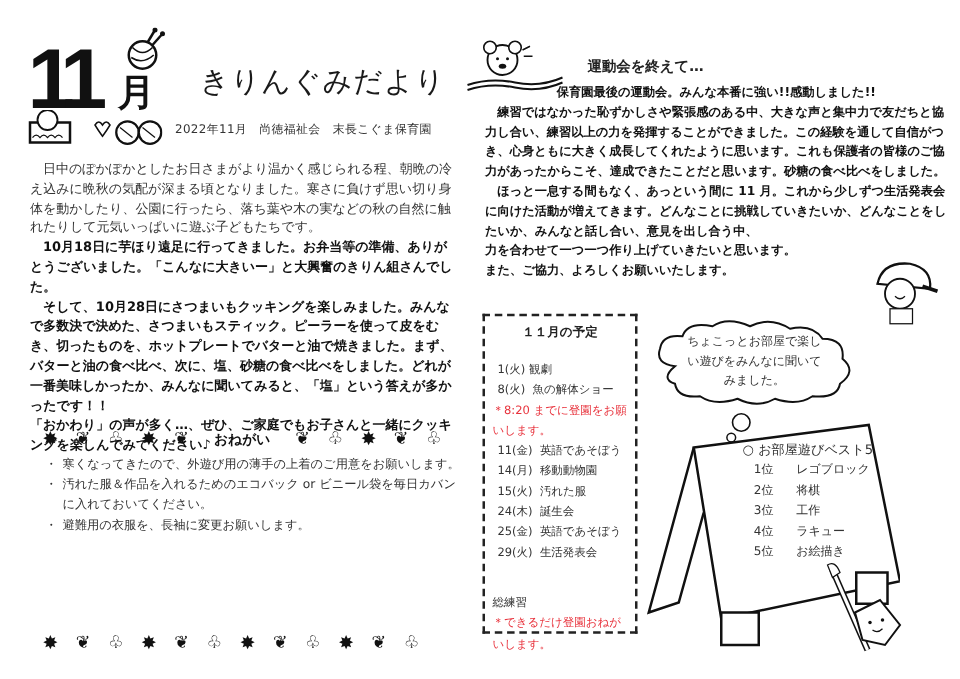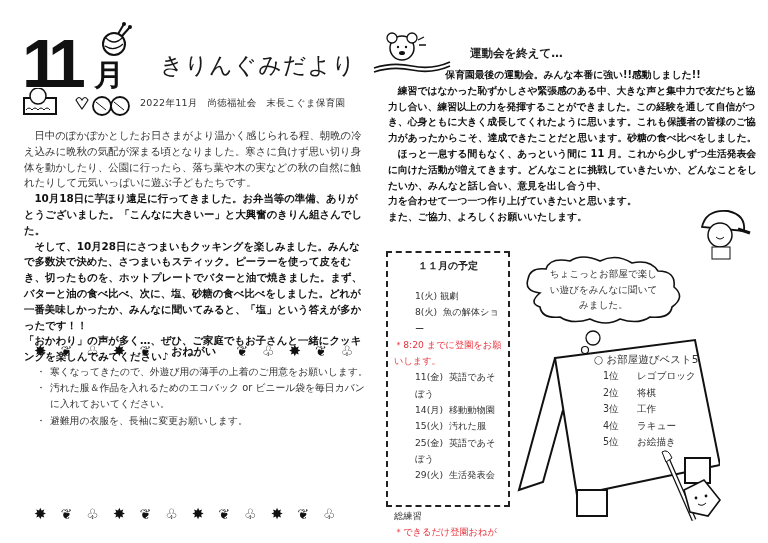--- a/index.html
+++ b/index.html
@@ -36,21 +36,21 @@
 
   
   .bear { left: 372px; top: 32px; width: 80px; height: 50px; }
   .right-heading { left: 470px; top: 46px; font-size: 11.5px; font-weight: bold; color:#222; }
   .right-text { left: 388px; top: 67px; width: 370px; font-size: 9.8px; line-height: 15.8px; color:#111; font-weight: bold; }
   .right-text p { margin:0; }
   .center { text-align:center; }
 
   .schedule { left: 386px; top: 251px; width: 124px; height: 256px; border: 2px dashed #222; padding: 6px 6px; }
   .schedule .sch-title { text-align:center; font-size: 10px; font-weight: bold; margin-bottom: 15px; color:#222; }
-  .schedule .row { font-size: 9.2px; line-height: 16.3px; color:#333; padding-left: 4px; margin-left: 17px; }
+  .schedule .row { font-size: 9.2px; line-height: 16.3px; color:#333; padding-left: 4px; }
   .schedule .red { color: #e8323c; font-size: 9.2px; line-height: 16.3px; }
   .schedule .center-sub { text-align:left; font-size:9.2px; line-height:16.3px; color:#333;margin-top:24px; }
 
   .cloud { left: 520px; top: 255px; width: 170px; height: 70px; }
   .cloud-text { left: 546px; top: 266px; width: 115px; font-size: 9.6px; line-height: 15.5px; color:#333; text-align:center; }
 
   .board { left: 515px; top: 330px; width: 205px; height: 200px; }
   .best-title { left: 594px; top: 353px; font-size: 10.5px; color:#333; }
   .best-list { left: 588px; top: 368px; font-size: 9.6px; line-height: 16.5px; color:#333;margin-left:15px; }
   .best-list .rank { display:inline-block; width: 34px; }
@@ -156,20 +156,21 @@
 </svg>
 
 <div class="abs schedule">
   <div class="sch-title">１１月の予定</div>
   <div class="row"><span>1(火)</span> <span>観劇</span></div>
   <div class="row"><span>8(火)</span>&nbsp; <span>魚の解体ショー</span></div>
   <div class="red">＊8:20 までに登園をお願いします。</div>
   <div class="row"><span>11(金)</span>&nbsp; <span>英語であそぼう</span></div>
   <div class="row"><span>14(月)</span>&nbsp; <span>移動動物園</span></div>
   <div class="row"><span>15(火)</span>&nbsp; <span>汚れた服</span></div>
+  <div class="row"><span>24(木)</span>&nbsp; <span>誕生会</span></div>
   <div class="row"><span>25(金)</span>&nbsp; <span>英語であそぼう</span></div>
   <div class="row"><span>29(火)</span>&nbsp; <span>生活発表会</span></div>
   <div class="center-sub">総練習</div>
   <div class="red">＊できるだけ登園おねがいします。</div>
 </div>
 
 <svg class="abs cloud" viewBox="0 0 170 70">
   <path d="M20 38 Q4 36 8 24 Q10 12 26 14 Q30 2 50 6 Q62 -2 80 6 Q96 -2 112 8 Q130 4 138 16 Q156 16 154 32 Q166 42 152 52 Q150 64 130 62 Q118 70 100 64 Q86 72 70 64 Q52 70 40 62 Q22 64 20 52 Q8 48 20 38 Z" fill="#fff" stroke="#111" stroke-width="1.6"></path>
 </svg>
 <div class="abs cloud-text">ちょこっとお部屋で楽しい遊びをみんなに聞いてみました。</div>

